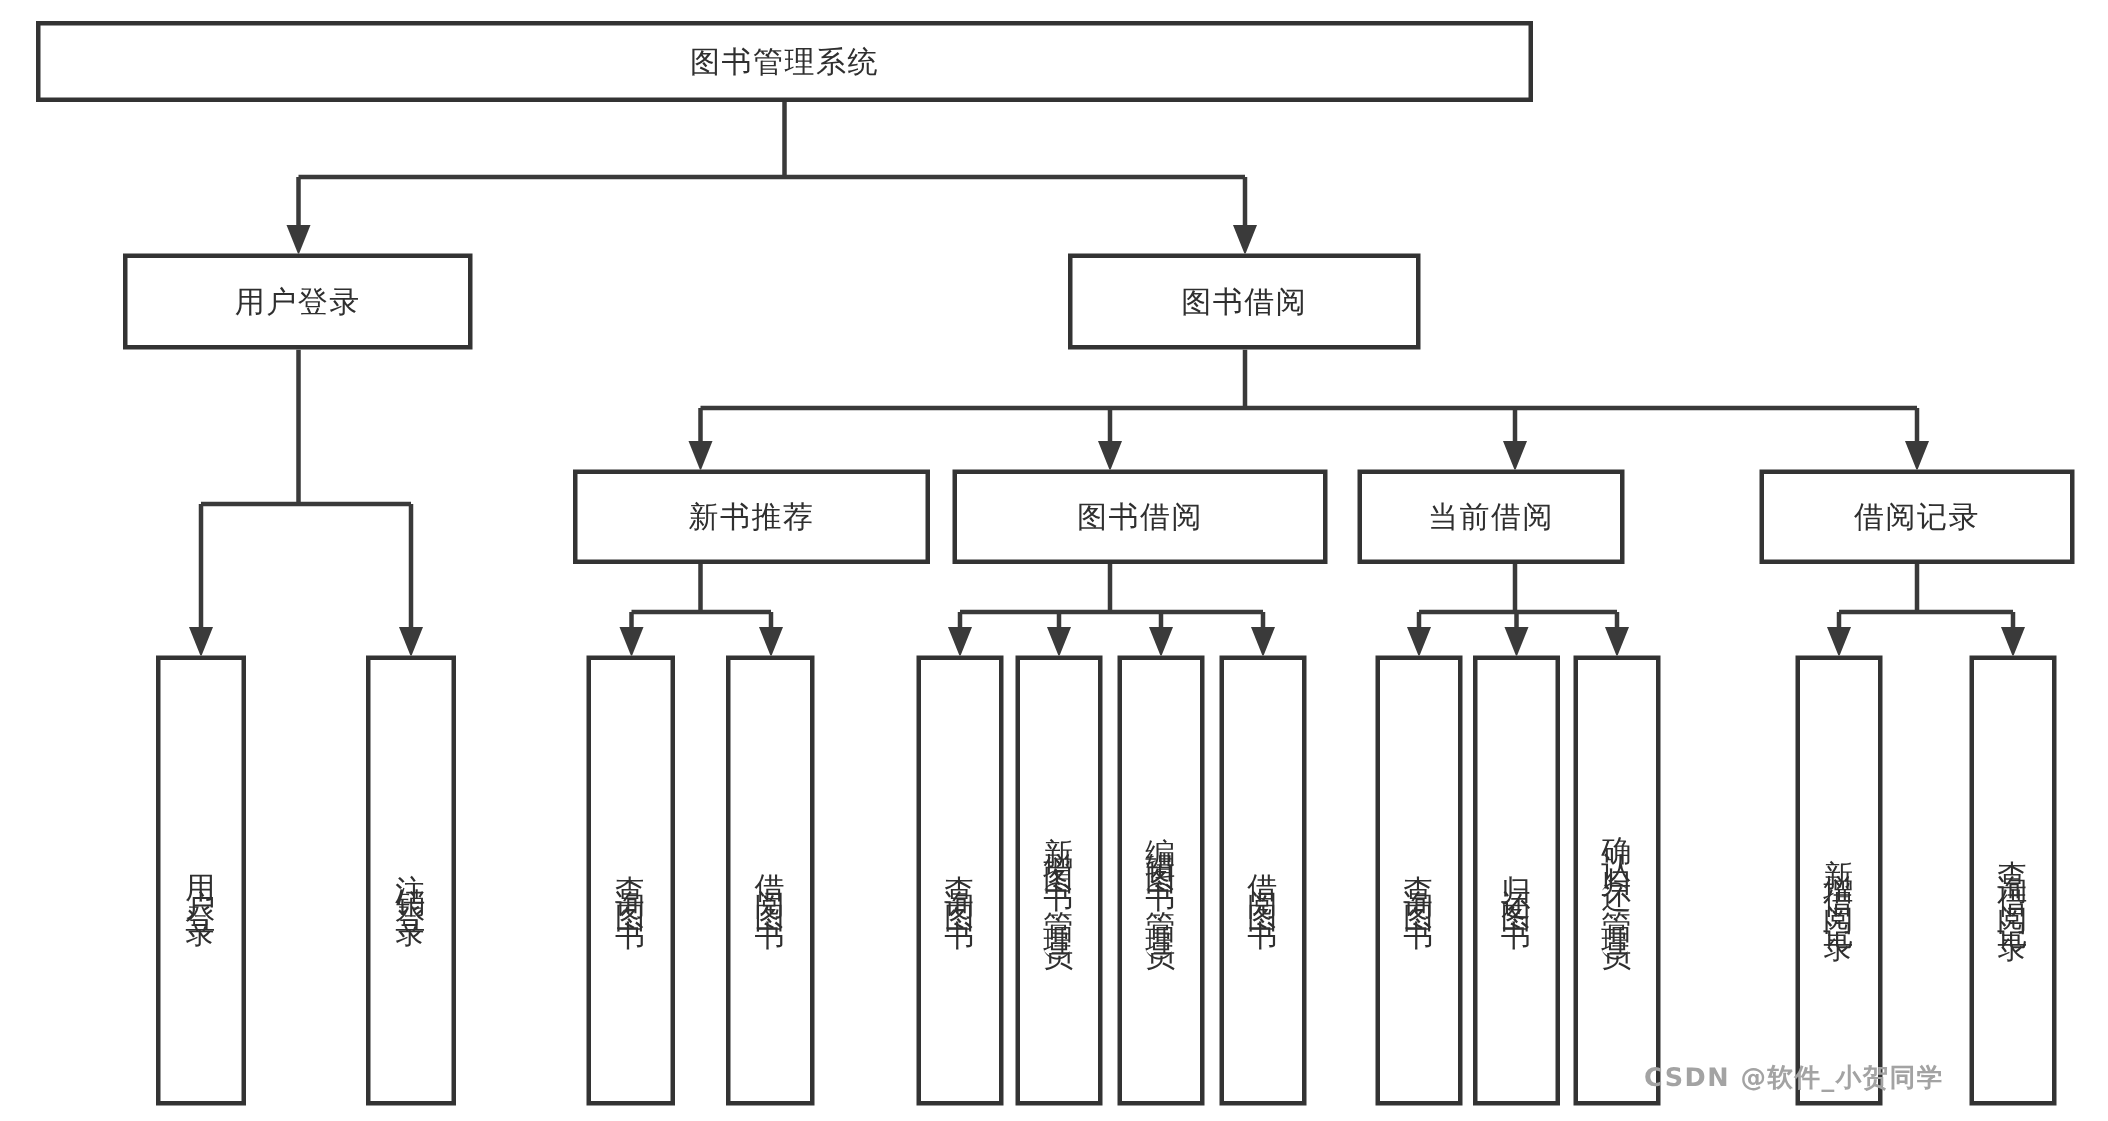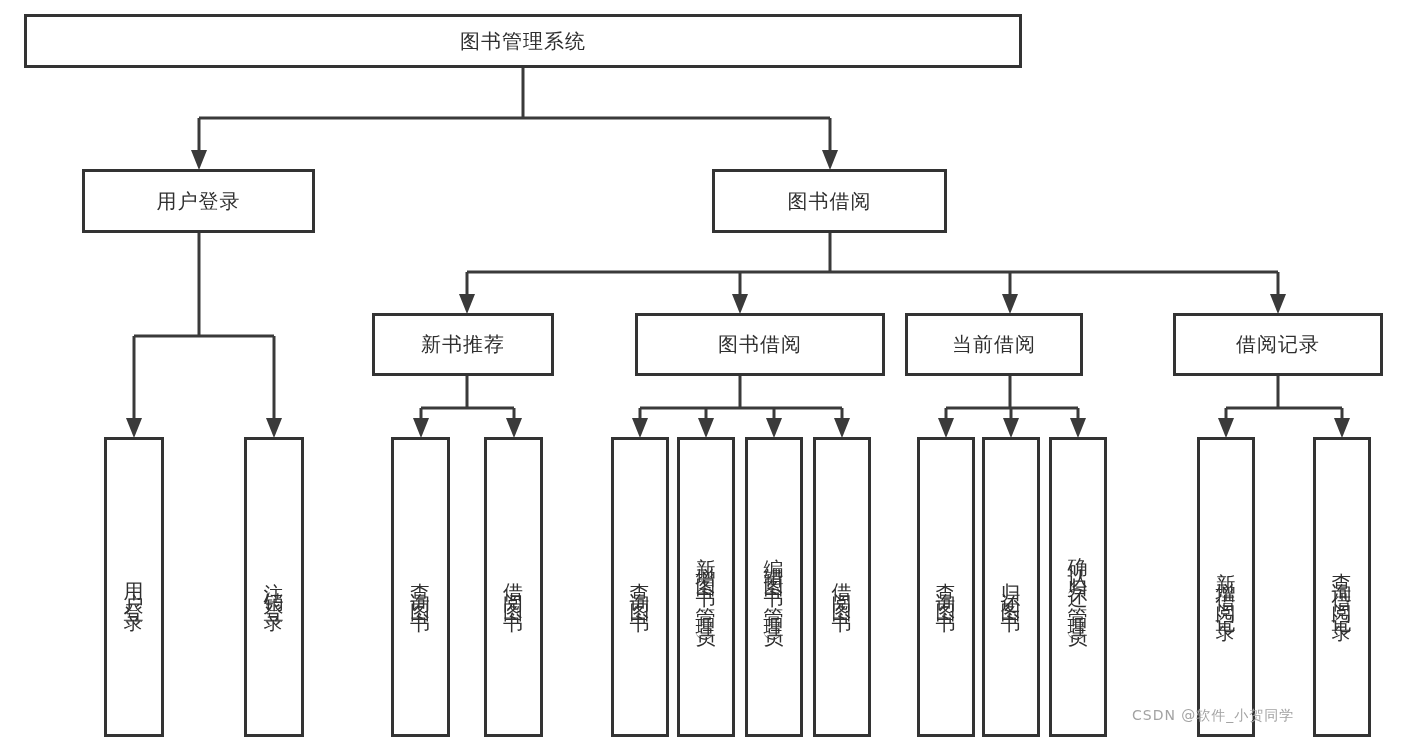--- a/index.html
+++ b/index.html
@@ -40,26 +40,27 @@
   .vtext{
     writing-mode:vertical-lr;
     text-orientation:mixed;
     letter-spacing:10px;
     font-size:20px;
     line-height:1;
     white-space:nowrap;
   }
   .watermark{
     position:absolute;
-    left:1132px;top:707px;
-    font-size:14px;
+    left:1096px;top:707px;
+    font-size:17px;
     letter-spacing:1px;
     color:var(--watermark);
     z-index:5;
     white-space:nowrap;
+    font-weight:bold;
   }
 </style>
 </head>
 <body>
 
 <div class="stage">
 
   <svg class="edges" width="1405" height="747" viewBox="0 0 1405 747">
     <defs>
       <marker id="arrow" markerUnits="userSpaceOnUse" markerWidth="30" markerHeight="30" refX="15" refY="0" orient="auto" overflow="visible">
@@ -100,21 +101,21 @@
 
     <path class="edge" d="M1226,408 V433" marker-end="url(#arrow)"></path>
     <path class="edge" d="M1342,408 V433" marker-end="url(#arrow)"></path>
   </svg>
 
   <div class="box" style="left:24px;top:14px;width:998px;height:54px">图书管理系统</div>
 
   <div class="box" style="left:82px;top:169px;width:233px;height:64px">用户登录</div>
   <div class="box" style="left:712px;top:169px;width:235px;height:64px">图书借阅</div>
 
-  <div class="box" style="left:372px;top:313px;width:182px;height:63px">新书推荐</div>
+  <div class="box" style="left:382px;top:313px;width:238px;height:63px">新书推荐</div>
   <div class="box" style="left:635px;top:313px;width:250px;height:63px">图书借阅</div>
   <div class="box" style="left:905px;top:313px;width:178px;height:63px">当前借阅</div>
   <div class="box" style="left:1173px;top:313px;width:210px;height:63px">借阅记录</div>
 
   <div class="box leaf" style="left:104px;width:60px">
     <span class="vtext">用户登录</span>
   </div>
   <div class="box leaf" style="left:244px;width:60px">
     <span class="vtext">注销登录</span>
   </div>

